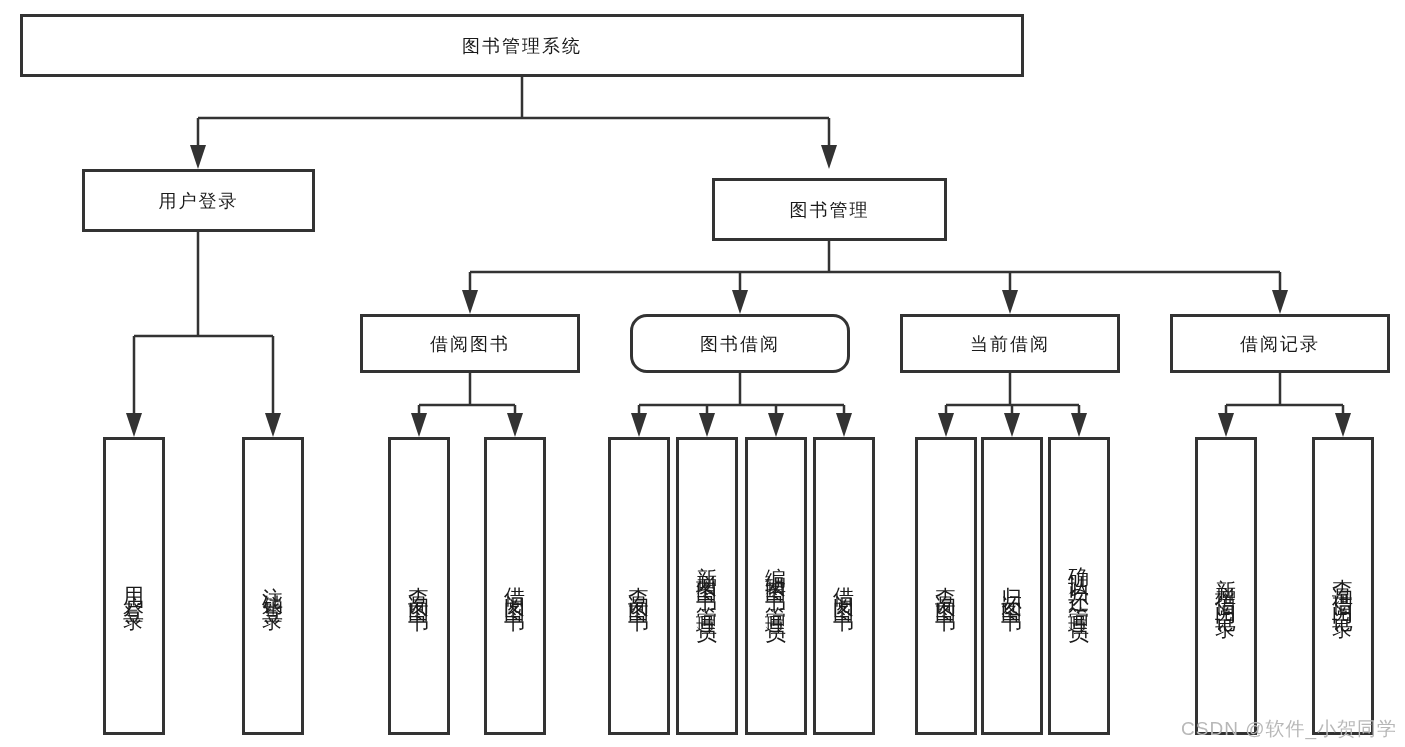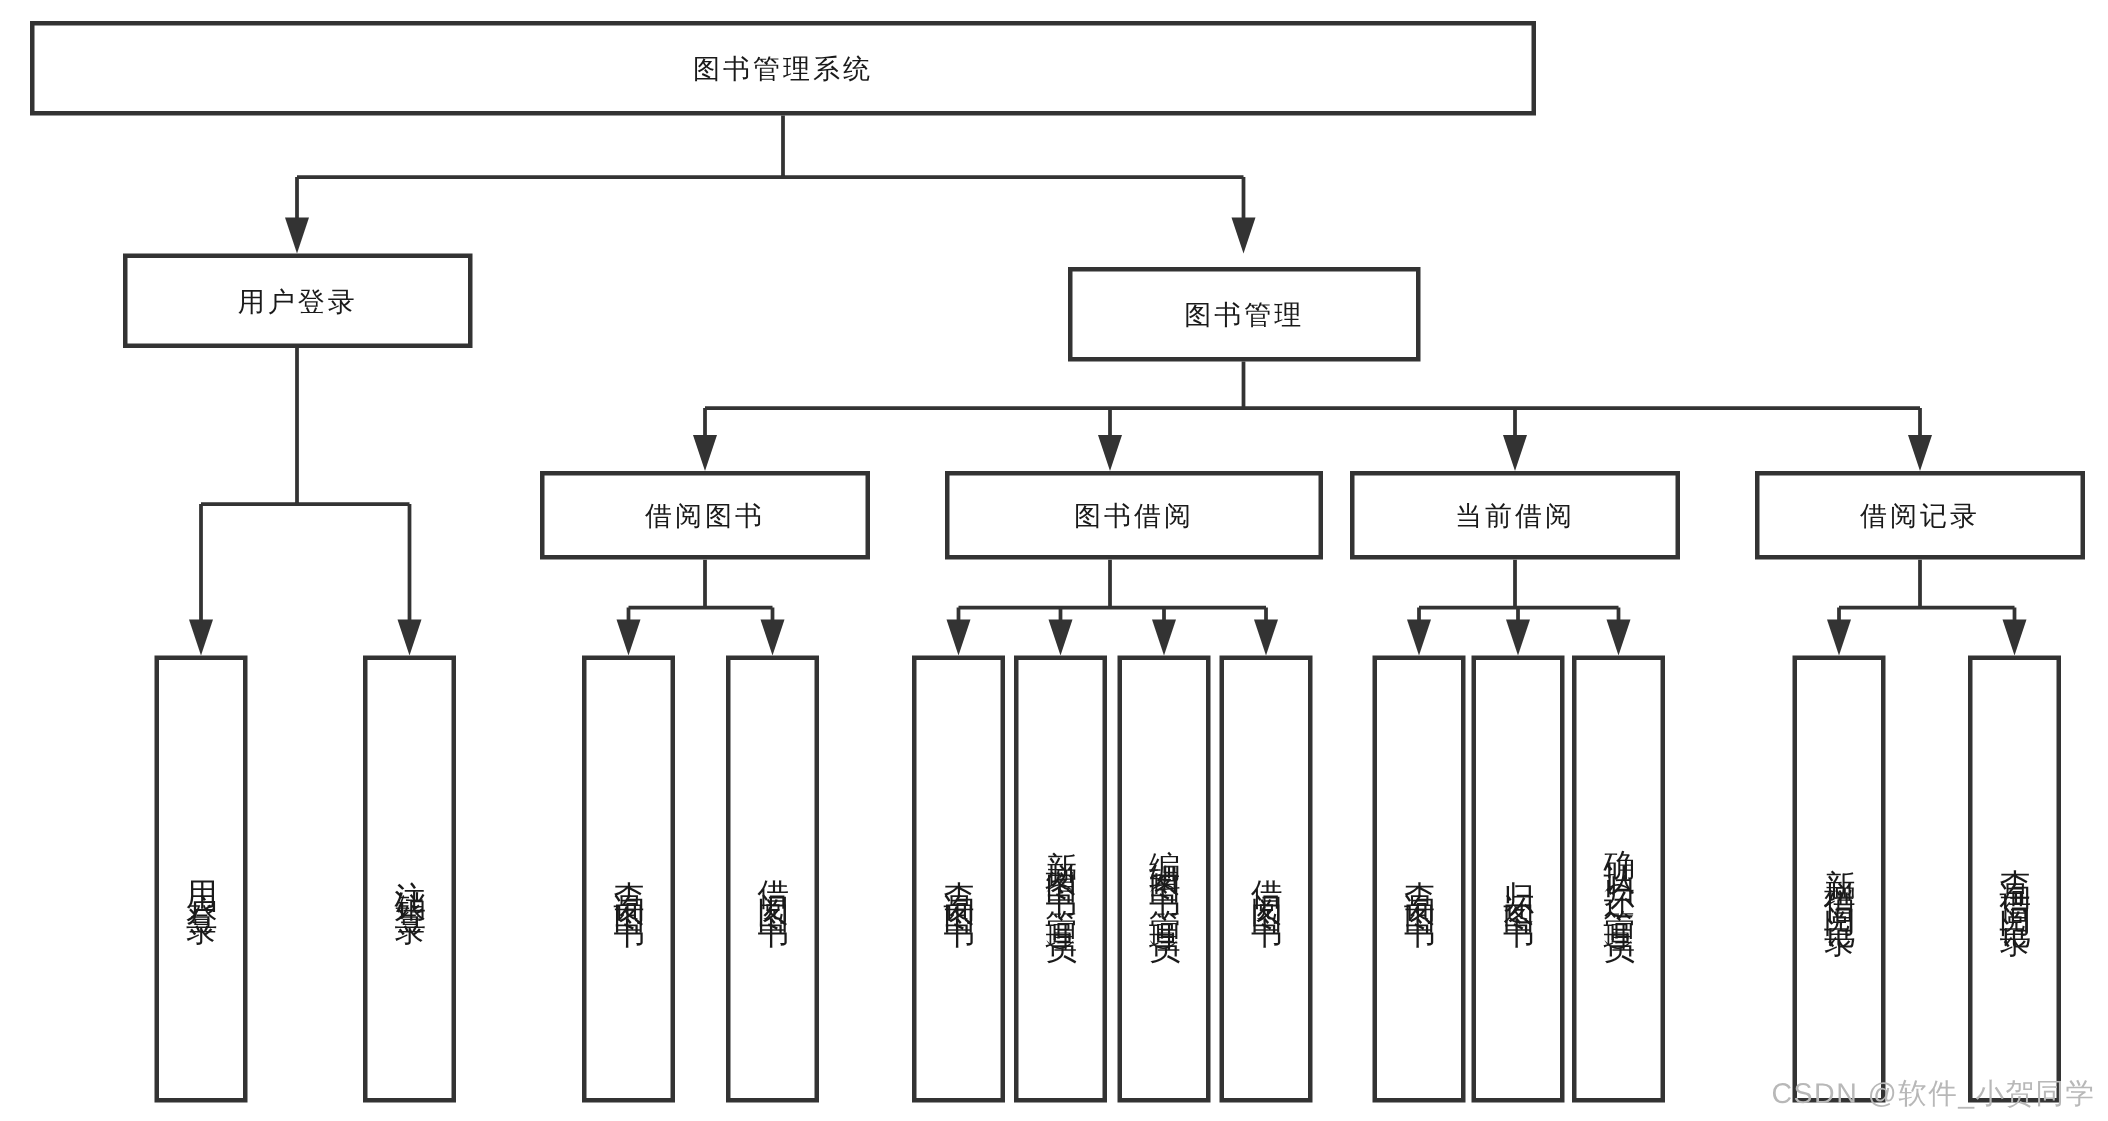--- a/index.html
+++ b/index.html
@@ -94,21 +94,21 @@
       <polygon points="1335,413 1351,413 1343,437"></polygon>
     </g>
   </svg>
 
   <div class="box h-box" style="left:20px; top:14px; width:1004px; height:63px;">图书管理系统</div>
 
   <div class="box h-box" style="left:82px; top:169px; width:233px; height:63px;">用户登录</div>
   <div class="box h-box" style="left:712px; top:178px; width:235px; height:63px;">图书管理</div>
 
   <div class="box h-box" style="left:360px; top:314px; width:220px; height:59px;">借阅图书</div>
-  <div class="box h-box" style="left:630px; top:314px; width:252px; height:59px;">图书借阅</div>
+  <div class="box h-box" style="left:630px; top:314px; width:220px; height:59px;border-radius:17px;">图书借阅</div>
   <div class="box h-box" style="left:900px; top:314px; width:220px; height:59px;text-align:center;">当前借阅</div>
   <div class="box h-box" style="left:1170px; top:314px; width:220px; height:59px;">借阅记录</div>
 
   <div class="box leaf" style="left:103px; top:437px; width:62px; height:298px;">用户登录</div>
   <div class="box leaf" style="left:242px; top:437px; width:62px; height:298px;">注销登录</div>
 
   <div class="box leaf" style="left:388px; top:437px; width:62px; height:298px;">查询图书</div>
   <div class="box leaf" style="left:484px; top:437px; width:62px; height:298px;">借阅图书</div>
 
   <div class="box leaf" style="left:608px; top:437px; width:62px; height:298px;">查询图书</div>

